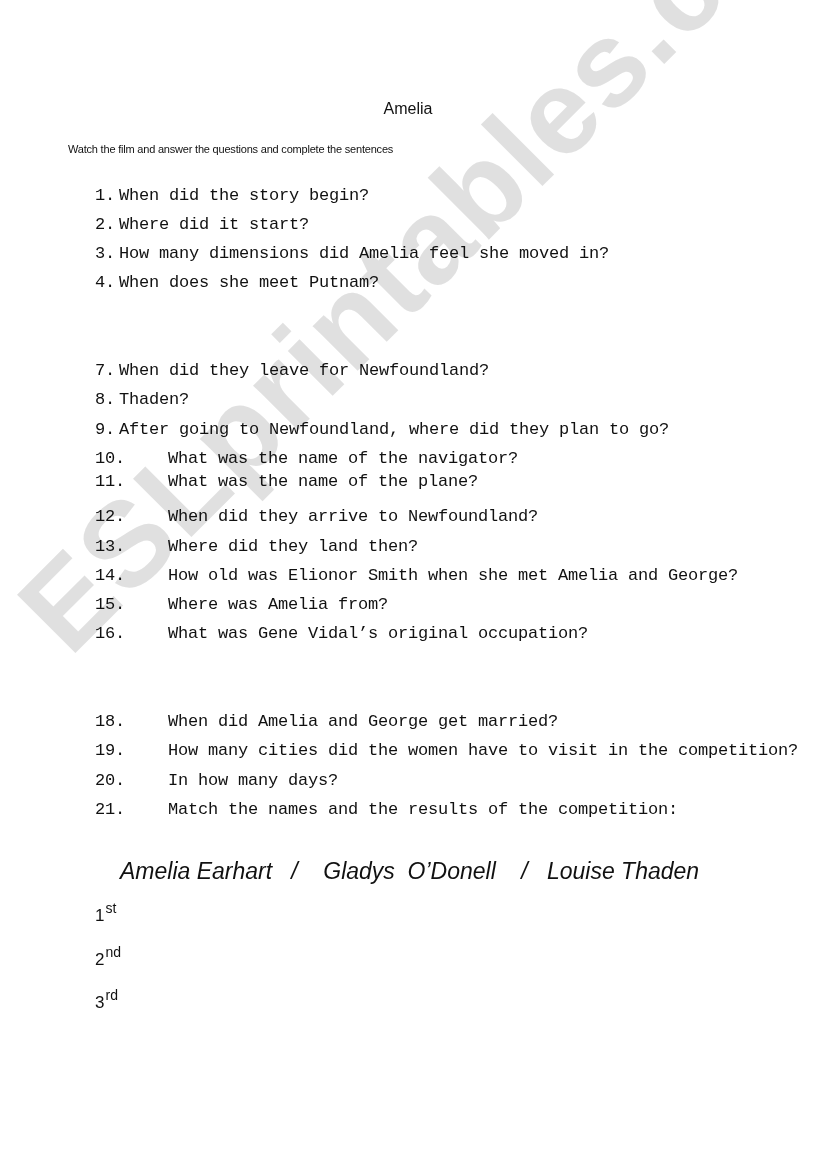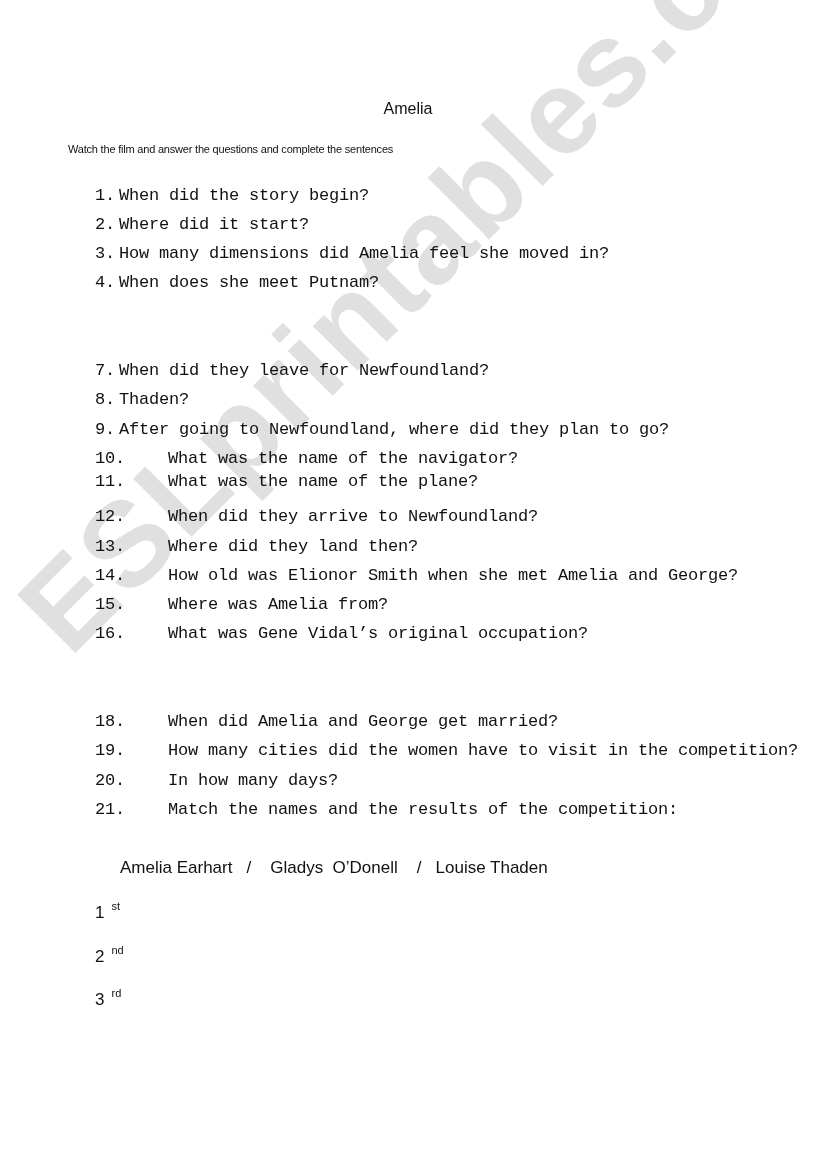--- a/index.html
+++ b/index.html
@@ -6,23 +6,23 @@
   body { width: 826px; height: 1169px; position: relative; overflow: hidden;
          font-family: "Liberation Sans", sans-serif; color: #111; }
   .page { position: absolute; left: 0; top: 0; width: 826px; height: 1169px; }
   .title { position: absolute; top: 100px; left: 0; width: 816px; text-align: center;
            font-weight: normal; font-size: 16px; }
   .subtitle { position: absolute; top: 143px; left: 68px; font-size: 11px; letter-spacing: -0.2px; }
   .q { position: absolute; left: 95px; font-size: 17px; white-space: nowrap; letter-spacing: -0.2px; font-family: Liberation Mono, monospace; }
   .q .num { display: inline-block; }
   .q.short .num { width: 24px; }
   .q.long .num { width: 73px; }
-  .names { position: absolute; top: 858px; left: 120px; font-size: 17px; white-space: pre; }
+  .names { position: absolute; top: 858px; left: 120px; font-style: italic; font-size: 23px; white-space: pre; }
   .rank { position: absolute; left: 95px; font-size: 17px; }
-  .rank sup { font-size: 11px; vertical-align: 8px; margin-left: 7px; }
+  .rank sup { font-size: 14px; vertical-align: 8px; margin-left: 1px; }
   .blank { display: inline-block; width: 115px; border-bottom: 1px solid #111; height: 14px; vertical-align: baseline; margin-left: 4px; }
   .watermark { position: absolute; left: 40px; top: 560px; transform: rotate(-45deg); transform-origin: left center;
                font-family: "Liberation Sans", sans-serif; font-weight: bold; font-size: 120px; color: #c8c8c8; opacity: 0.55;
                white-space: nowrap; pointer-events: none; letter-spacing: 2px; }
 </style>
 </head>
 <body>
 
 <div class="page">
   <div class="watermark">ESLprintables.com</div>

